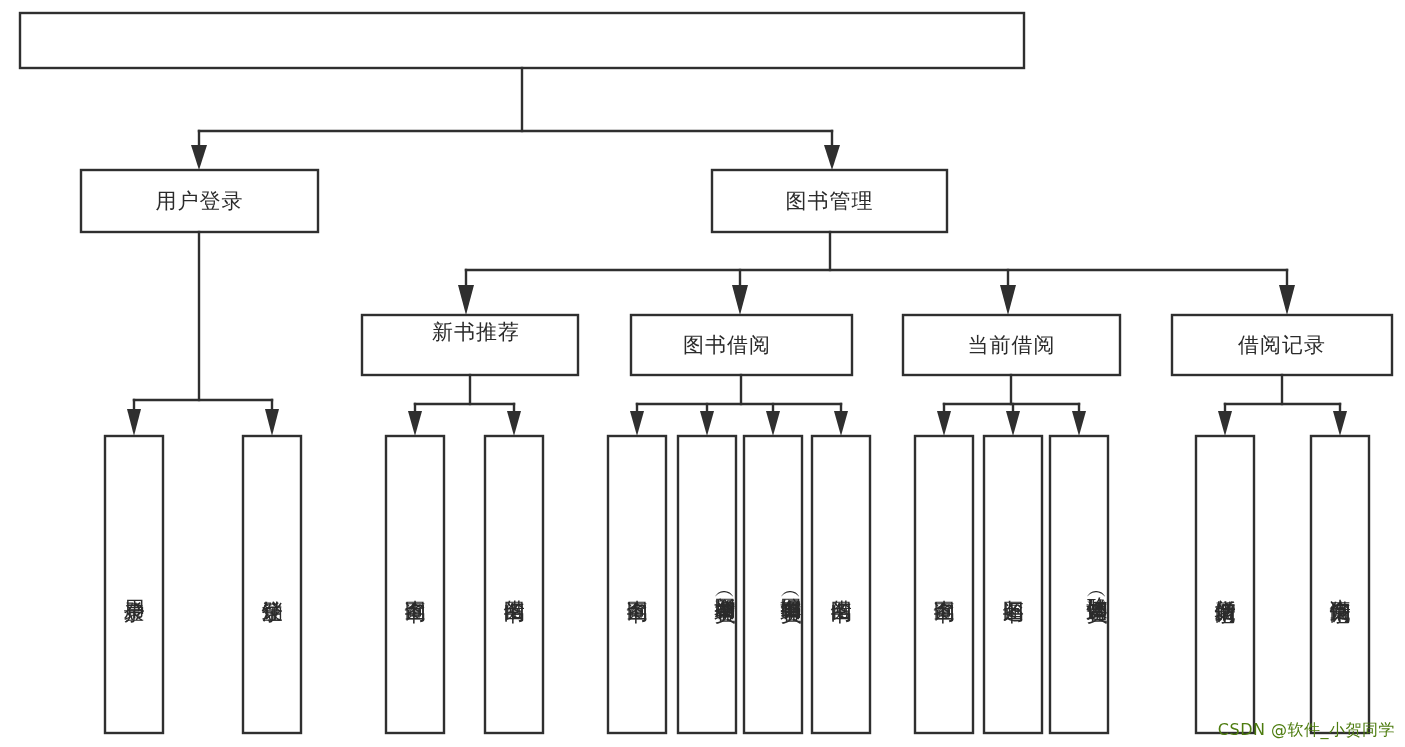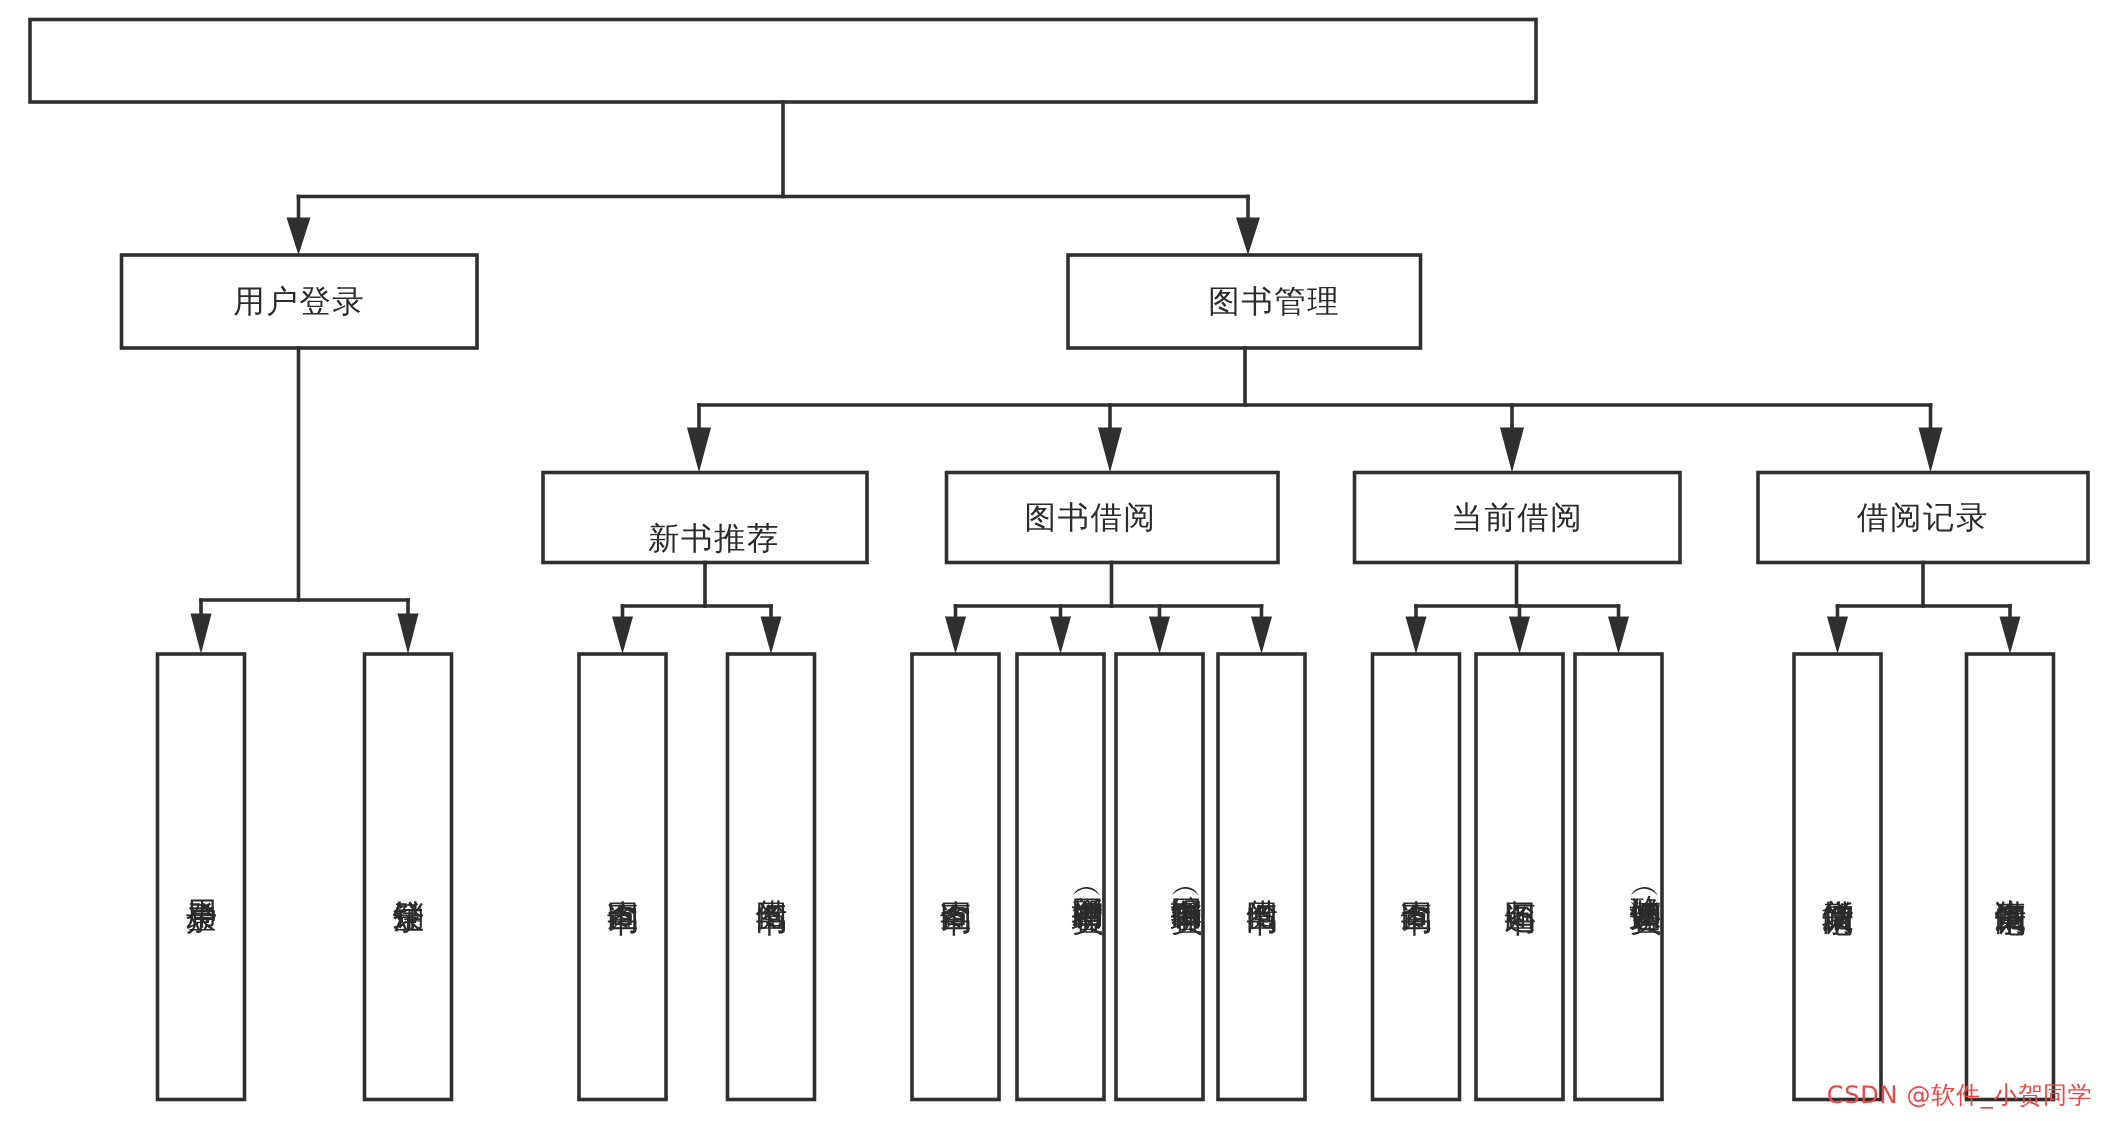--- a/index.html
+++ b/index.html
@@ -65,21 +65,21 @@
     color: #2b2b2b;
     letter-spacing: 1px;
     white-space: nowrap;
     pointer-events: none;
   }
   #watermark {
     position: absolute;
     right: 10px;
     bottom: 6px;
     font-size: 16px;
-    color: #ef4444;
+    color: #4d7c0f;
     letter-spacing: 0.5px;
     white-space: nowrap;
     pointer-events: none;
   }
 </style>
 </head>
 <body>
 
 <div id="diagram-root">
 
@@ -168,23 +168,23 @@
     <rect class="box-rect" x="915" y="436" width="58" height="297"></rect>
     <rect class="box-rect" x="984" y="436" width="58" height="297"></rect>
     <rect class="box-rect" x="1050" y="436" width="58" height="297"></rect>
 
     <rect class="box-rect" x="1196" y="436" width="58" height="297"></rect>
     <rect class="box-rect" x="1311" y="436" width="58" height="297"></rect>
   </svg>
 
 
   <div class="hlabel-wrap" style="left:81px; top:170px; width:237px; height:62px;">用户登录</div>
-  <div class="hlabel-wrap" style="left:732px; top:170px; width:235px; height:62px;">图书管理</div>
-
-  <div class="hlabel-wrap" style="left:362px; top:329px; width:228px; height:60px;">新书推荐</div>
+  <div class="hlabel-wrap" style="left:712px; top:170px; width:235px; height:62px;">图书管理</div>
+
+  <div class="hlabel-wrap" style="left:362px; top:302px; width:228px; height:60px;">新书推荐</div>
   <div class="hlabel-wrap" style="left:631px; top:315px; width:192px; height:60px;">图书借阅</div>
   <div class="hlabel-wrap" style="left:903px; top:315px; width:217px; height:60px;font-family:Liberation Serif, serif;">当前借阅</div>
   <div class="hlabel-wrap" style="left:1172px; top:315px; width:220px; height:60px;font-family:Liberation Serif, serif;">借阅记录</div>
 
   <div class="vlabel-wrap" style="left:105px; top:436px; width:58px; height:297px;">用户登录</div>
   <div class="vlabel-wrap" style="left:243px; top:436px; width:58px; height:297px;">注销登录</div>
 
   <div class="vlabel-wrap" style="left:386px; top:436px; width:58px; height:297px;">查询图书</div>
   <div class="vlabel-wrap" style="left:485px; top:436px; width:58px; height:297px;">借阅图书</div>
 

